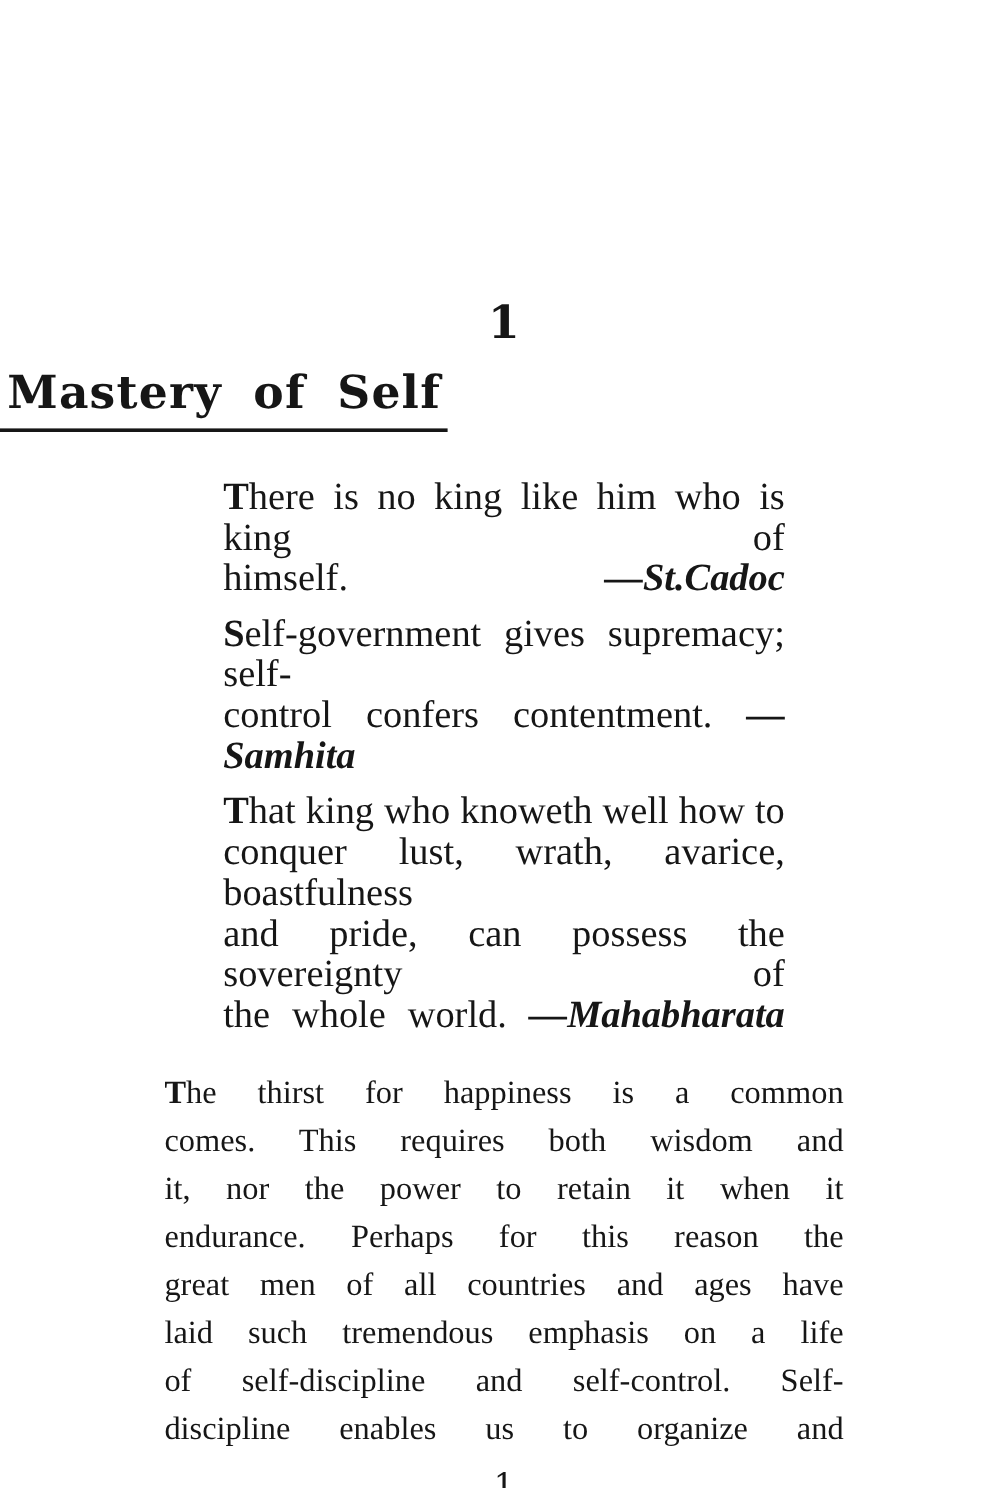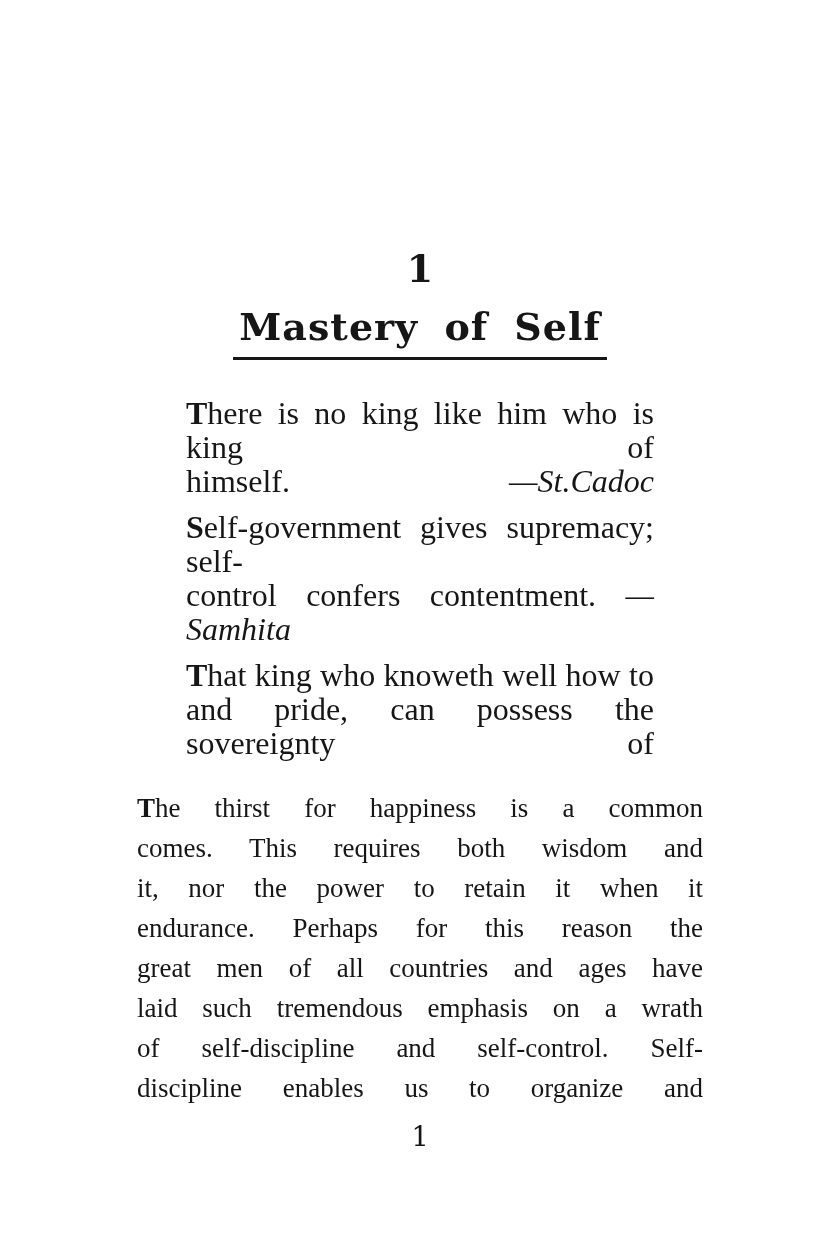--- a/index.html
+++ b/index.html
@@ -25,21 +25,20 @@
   .chapter-number {
     text-align: center;
     font-weight: bold;
     font-size: 38px;
     line-height: 42px;
     font-family: "DejaVu Serif", serif;
   }
 
   
   .title-wrap {
-    text-align: center;
     margin-top: 14px;
     text-decoration: underline;
   }
   .chapter-title {
     display: inline-block;
     font-weight: bold;
     font-size: 38px;
     line-height: 46px;
     letter-spacing: 1px;
     word-spacing: 12px;
@@ -63,20 +62,21 @@
   .ep-line {
     text-align: justify;
     text-align-last: justify;
     white-space: normal;
   }
   .first-line::first-letter {
     font-weight: bold;
   }
   .attribution {
     font-style: italic;
+    font-weight: bold;
   }
 
   
   .body-para {
     width: 566px;
     margin: 28px auto 0 auto;
   }
   .body-line {
     font-family: Liberation Serif, serif;
     font-size: 27px;
@@ -118,31 +118,36 @@
     <div class="epigraph">
       <div class="ep-line first-line">Self-government gives supremacy; self-</div>
       <div class="ep-line">
         <span>control confers contentment.</span>
         <span class="attribution">—Samhita</span>
       </div>
     </div>
 
     <div class="epigraph">
       <div class="ep-line first-line">That king who knoweth well how to</div>
+      <div class="ep-line">conquer lust, wrath, avarice, boastfulness</div>
       <div class="ep-line">and pride, can possess the sovereignty of</div>
+      <div class="ep-line">
+        <span>the whole world.</span>
+        <span class="attribution">—Mahabharata</span>
+      </div>
     </div>
 
   </div>
 
   <div class="body-para">
     <div class="body-line first-line">The thirst for happiness is a common</div>
     <div class="body-line">comes. This requires both wisdom and</div>
     <div class="body-line">it, nor the power to retain it when it</div>
     <div class="body-line">endurance. Perhaps for this reason the</div>
     <div class="body-line">great men of all countries and ages have</div>
-    <div class="body-line">laid such tremendous emphasis on a wrath</div>
+    <div class="body-line">laid such tremendous emphasis on a life</div>
     <div class="body-line">of self-discipline and self-control. Self-</div>
     <div class="body-line">discipline enables us to organize and</div>
   </div>
 
   <div class="page-number">1</div>
 
 </div>
 
 </body></html>

